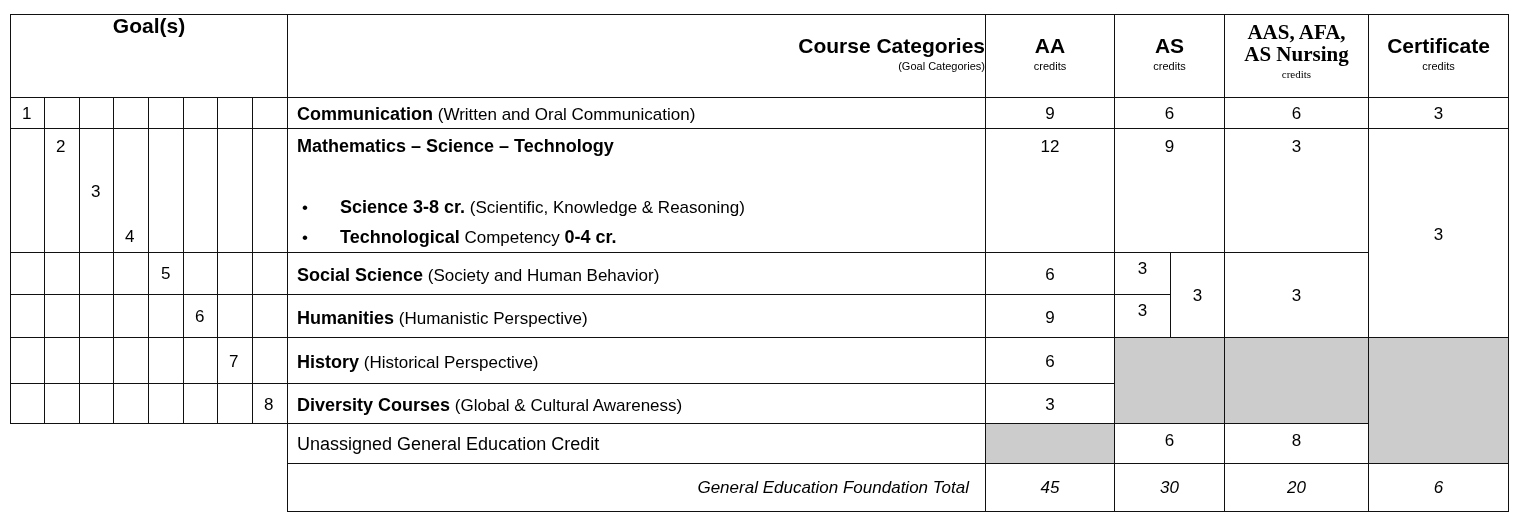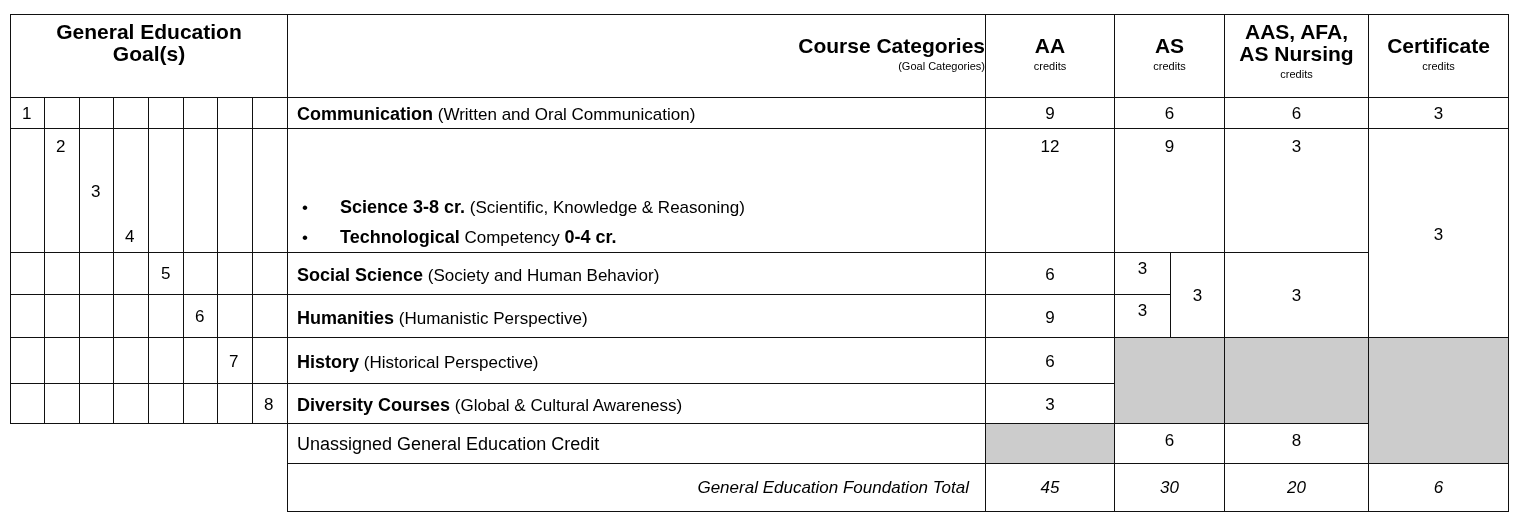--- a/index.html
+++ b/index.html
@@ -16,36 +16,35 @@
   .bul { position:absolute; left:14px; font-size:17px; white-space:nowrap; }
   .bul .dot { display:inline-block; width:38px; }
   .bul b { font-size:18px; }
   .val { position:absolute; left:0; right:0; text-align:center; font-size:17px; }
   .it { font-style:italic; }
 </style>
 </head>
 <body>
 
 <div class="cell center" style="left:10px;top:14px;width:278px;height:84px;">
-  <div class="hdr-big" style="margin-top:6px;">General Education</div>
   <div class="hdr-big">Goal(s)</div>
 </div>
 <div class="cell center" style="left:287px;top:14px;width:699px;height:84px;text-align:right;">
   <div class="hdr-big" style="margin-top:20px;">Course Categories</div>
   <div class="hdr-small">(Goal Categories)</div>
 </div>
 <div class="cell center" style="left:985px;top:14px;width:130px;height:84px;">
   <div class="hdr-big" style="margin-top:20px;">AA</div>
   <div class="hdr-small">credits</div>
 </div>
 <div class="cell center" style="left:1114px;top:14px;width:111px;height:84px;">
   <div class="hdr-big" style="margin-top:20px;">AS</div>
   <div class="hdr-small">credits</div>
 </div>
-<div class="cell center" style="left:1224px;top:14px;width:145px;height:84px;">
+<div class="cell center" style="left:1224px;top:14px;width:145px;height:84px;font-family:Liberation Serif, serif;">
   <div class="hdr-big" style="margin-top:6px;">AAS, AFA,</div>
   <div class="hdr-big">AS Nursing</div>
   <div class="hdr-small">credits</div>
 </div>
 <div class="cell center" style="left:1368px;top:14px;width:141px;height:84px;">
   <div class="hdr-big" style="margin-top:20px;">Certificate</div>
   <div class="hdr-small">credits</div>
 </div>
 
 <div class="cell" style="left:10px;top:97px;width:35px;height:32px;">
@@ -115,20 +114,21 @@
 <div class="cell" style="left:183px;top:383px;width:35px;height:41px;"></div>
 <div class="cell" style="left:217px;top:383px;width:36px;height:41px;"></div>
 <div class="cell" style="left:252px;top:383px;width:36px;height:41px;">
     <span class="num" style="left:11px;top:11px;">8</span>
   </div>
 
 <div class="cell" style="left:287px;top:97px;width:699px;height:32px;">
   <span class="cat" style="top:6px;"><b>Communication</b> <span>(Written and Oral Communication)</span></span>
 </div>
 <div class="cell" style="left:287px;top:128px;width:699px;height:125px;">
+  <span class="cat" style="top:7px;"><b>Mathematics – Science – Technology</b></span>
   <span class="bul" style="top:68px;"><span class="dot">•</span><b>Science 3-8 cr.</b> <span>(Scientific, Knowledge &amp; Reasoning)</span></span>
   <span class="bul" style="top:98px;"><span class="dot">•</span><b>Technological</b><span style="white-space:pre;"> Competency </span><b>0-4 cr.</b></span>
 </div>
 <div class="cell" style="left:287px;top:252px;width:699px;height:43px;">
   <span class="cat" style="top:12px;"><b>Social Science</b> <span>(Society and Human Behavior)</span></span>
 </div>
 <div class="cell" style="left:287px;top:294px;width:699px;height:44px;text-align:right;">
   <span class="cat" style="top:13px;"><b>Humanities</b> <span>(Humanistic Perspective)</span></span>
 </div>
 <div class="cell" style="left:287px;top:337px;width:699px;height:47px;">

